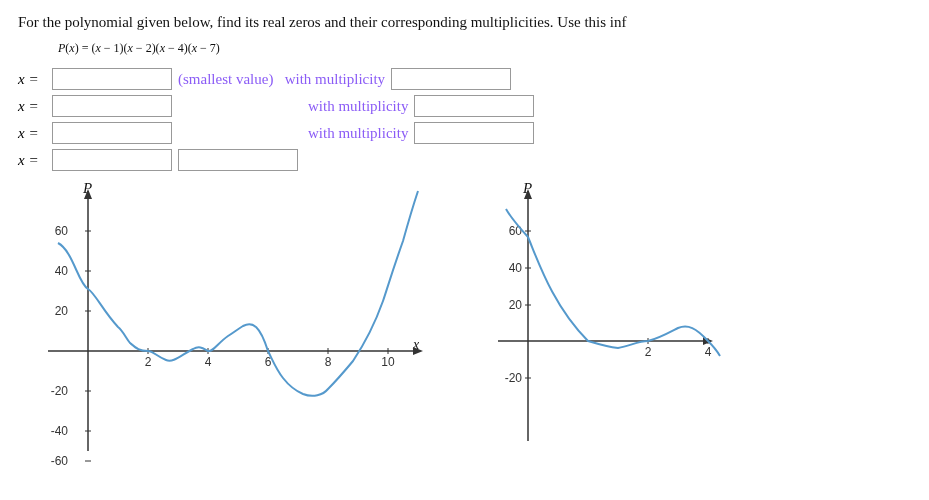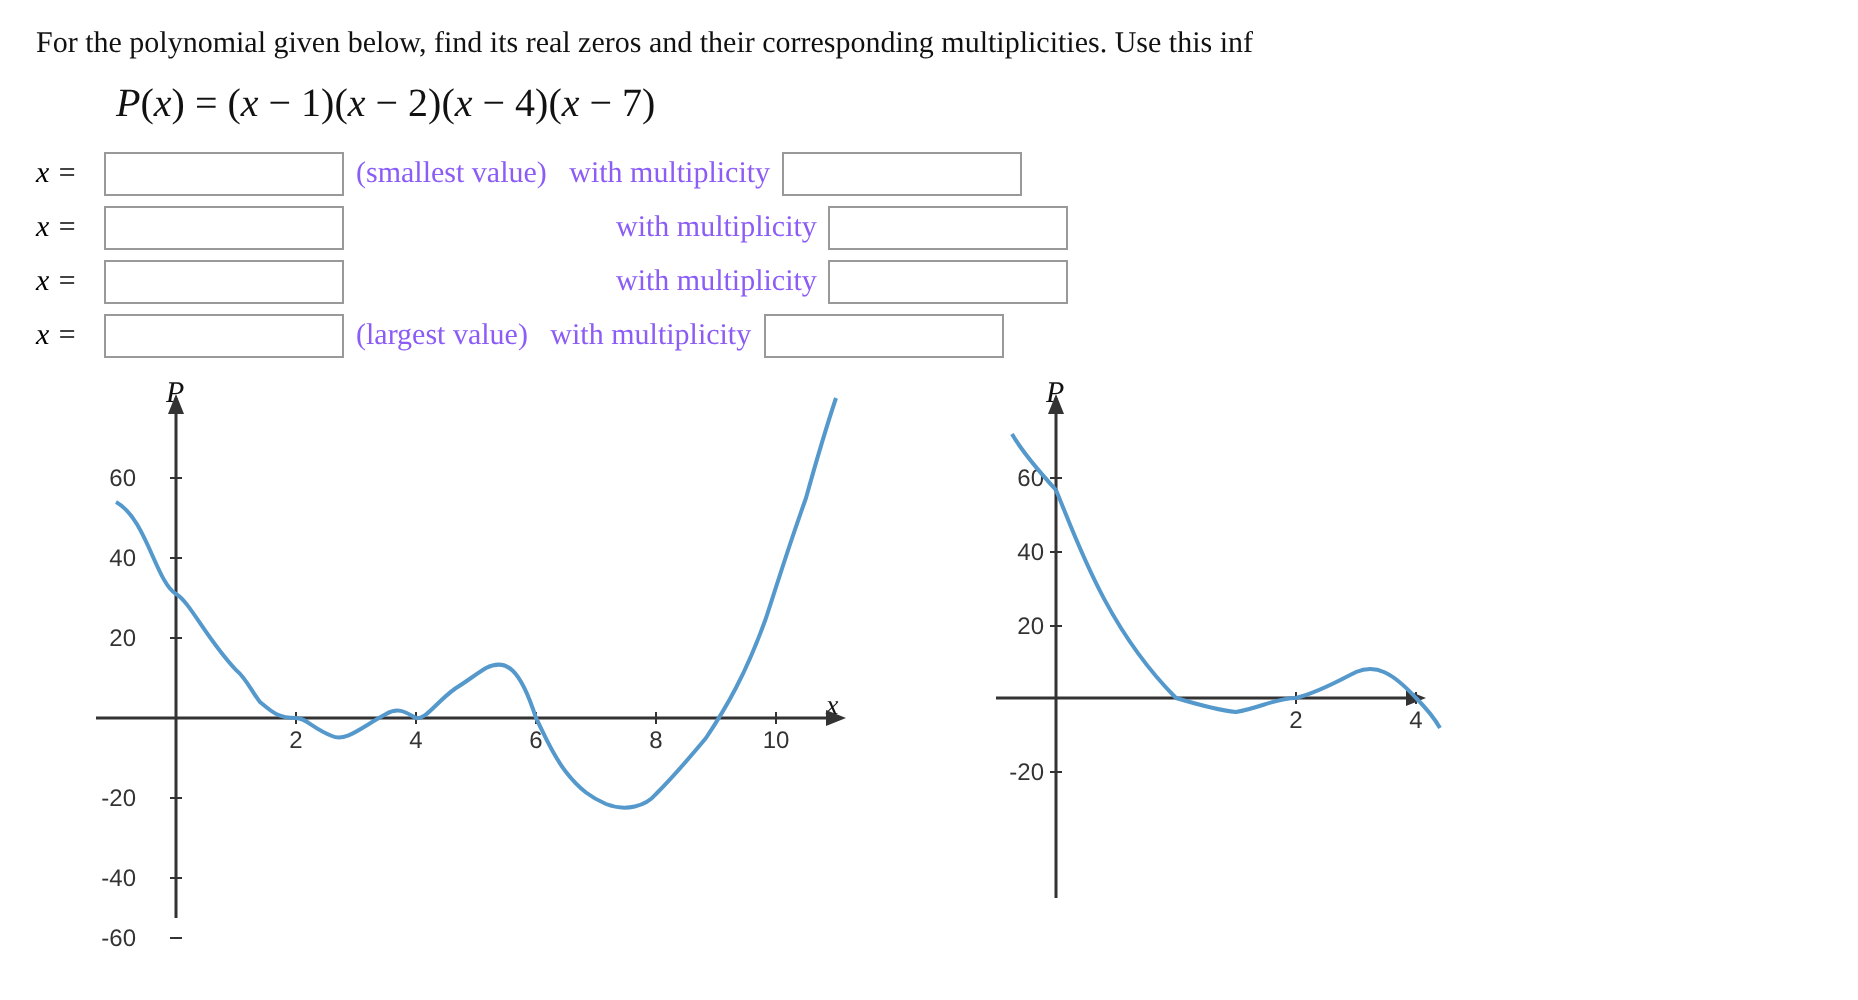--- a/index.html
+++ b/index.html
@@ -17,21 +17,21 @@
       background: white;
       padding: 14px 18px 4px 18px;
       position: relative;
     }
     .instruction {
       font-size: 15px;
       margin-bottom: 10px;
       color: #111;
     }
     .polynomial {
-      font-size: 20px;
+      font-size: 12px;
       margin-bottom: 12px;
       margin-left: 40px;
       color: #111;
     }
     .input-section {
       display: flex;
       flex-direction: column;
       gap: 5px;
       margin-bottom: 10px;
     }
@@ -105,21 +105,20 @@
     <div class="input-row">
       <span class="eq-label"><i>x</i> =</span>
       <input type="text" class="input-box" style="">
       <span class="multiplicity-label" style="padding-left:130px;">with multiplicity</span>
       <input type="text" class="input-box-small" style="">
     </div>
 
     <div class="input-row">
       <span class="eq-label"><i>x</i> =</span>
       <input type="text" class="input-box" style="">
-      <span class="multiplicity-label">(largest value) &nbsp; with multiplicity</span>
       <input type="text" class="input-box-small" style="">
     </div>
   </div>
 
   <div class="charts-row">
 
     <div class="chart-container">
       <svg width="410" height="290" xmlns="http://www.w3.org/2000/svg">
 
         <line x1="70" y1="10" x2="70" y2="270" stroke="#333" stroke-width="1.5"></line>

